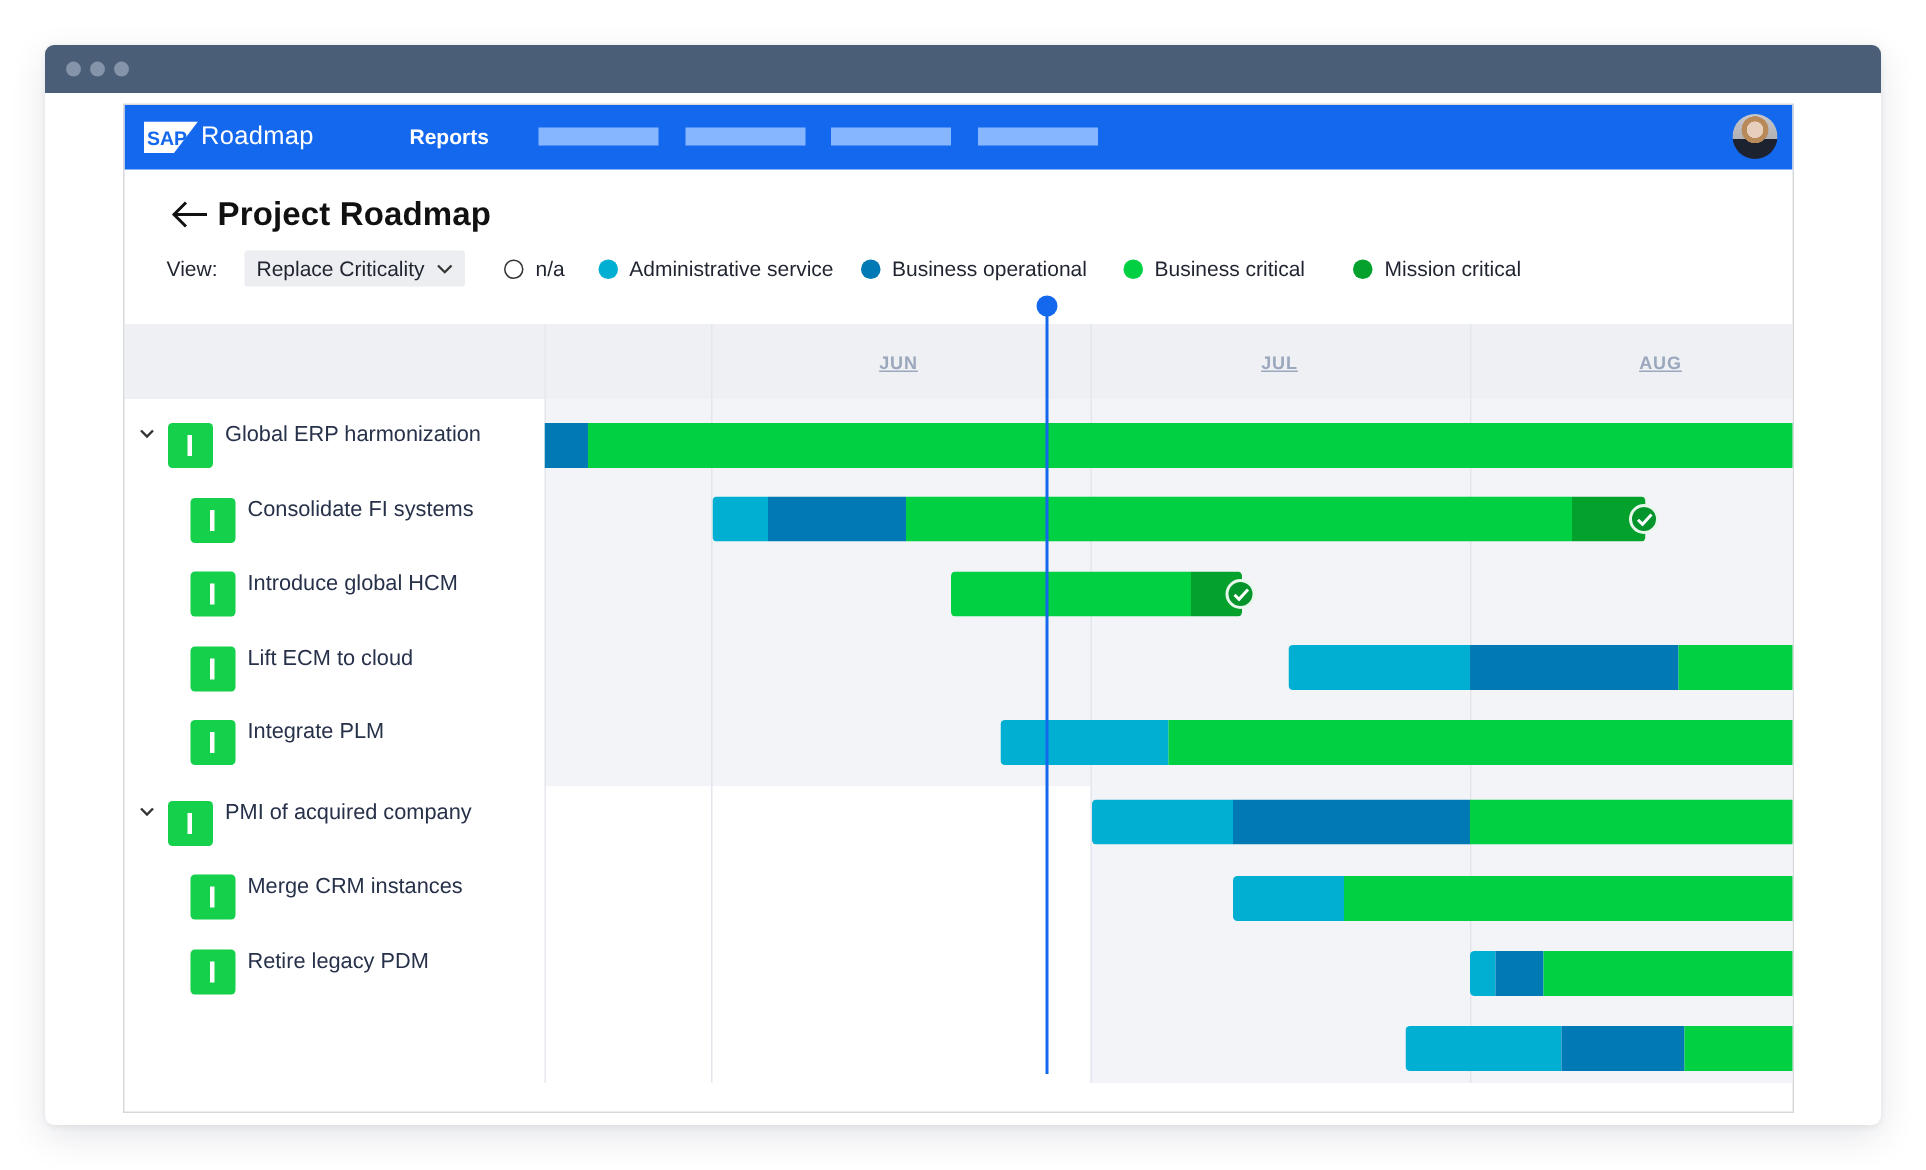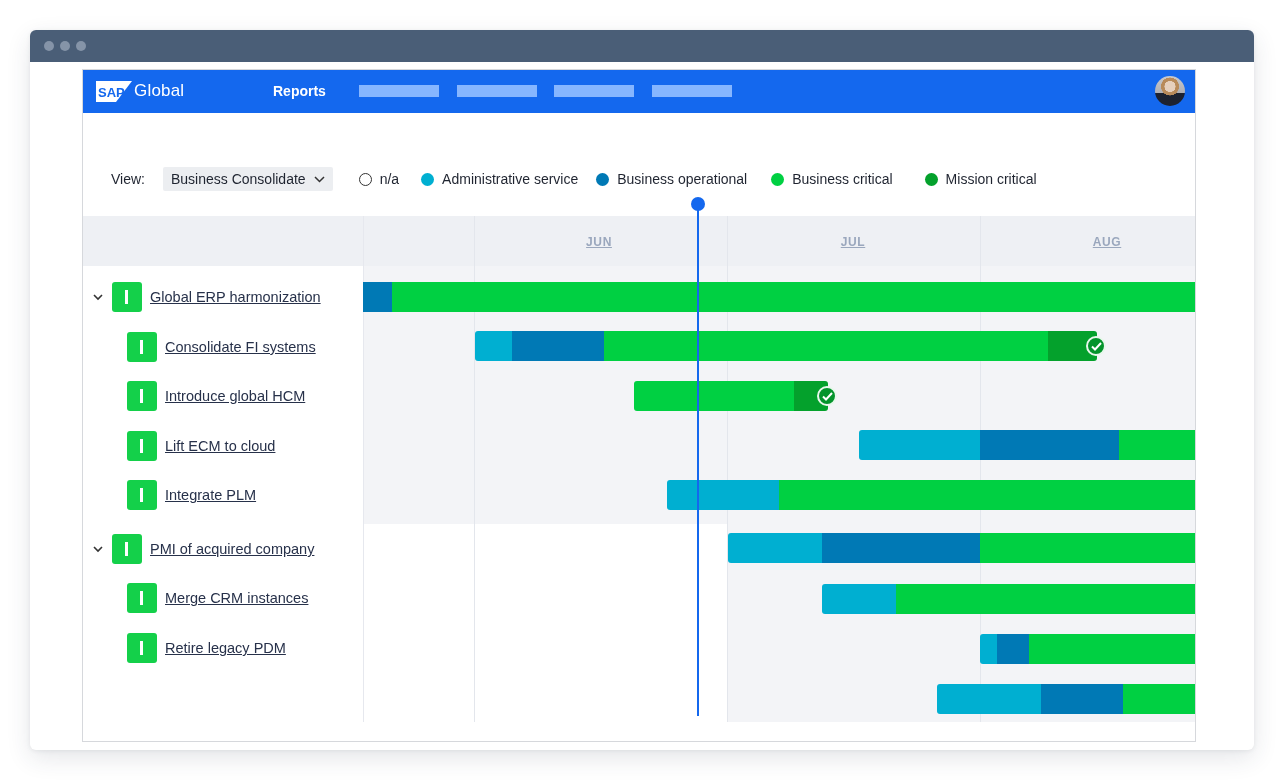--- a/index.html
+++ b/index.html
@@ -87,21 +87,21 @@
     position: absolute; background: #f3f4f7;
   }
   .gridline {
     position: absolute; width: 1px; background: #e3e6ec;
   }
   .left-col-sep {
     position: absolute; left: 280px; top: 0; width: 1px; height: 506px; background: #e6e8ee;
   }
 
   .row-label {
-    position: absolute; display: flex; align-items: center; height: 30px; font-size: 14.5px; color: #27314a; text-decoration: underline;
+    position: absolute; display: flex; height: 30px; font-size: 14.5px; color: #27314a;
   }
   .chevron { width: 14px; height: 14px; margin-right: 7px; cursor: pointer; }
   .fs-icon {
     width: 30px; height: 30px; border-radius: 3px; background: #14d04a; position: relative; margin-right: 8px;
   }
   .fs-icon::after {
     content: ""; position: absolute; left: 13px; top: 8px; width: 3px; height: 14px; background: #ffffff;
   }
 
   .bar {
@@ -131,35 +131,42 @@
   </div>
 
   <div class="app">
 
     <div class="nav">
       <div class="logo">
         <svg class="sap-logo" viewBox="0 0 36 21">
           <polygon points="0,0 36,0 20,21 0,21" fill="#ffffff"></polygon>
           <text x="2" y="15.5" font-family="Liberation Sans, sans-serif" font-weight="bold" font-size="13" fill="#1468ee">SAP</text>
         </svg>
-        <span class="leanix-text">Global</span>
+        <span class="leanix-text">Roadmap</span>
       </div>
       <span class="nav-reports">Reports</span>
       <span class="nav-placeholder" style="left:276px"></span>
       <span class="nav-placeholder" style="left:374px"></span>
       <span class="nav-placeholder" style="left:471px"></span>
       <span class="nav-placeholder" style="left:569px"></span>
       <div class="avatar"></div>
     </div>
 
+    <div class="title-row">
+      <svg class="back-arrow" viewBox="0 0 26 20">
+        <line x1="3" y1="10" x2="25" y2="10" stroke="#111" stroke-width="2"></line>
+        <polyline points="11,2 3,10 11,18" fill="none" stroke="#111" stroke-width="2"></polyline>
+      </svg>
+      <span class="page-title">Project Roadmap</span>
+    </div>
 
     <div class="view-row">
       <span class="view-label">View:</span>
       <div class="view-select">
-        <span class="view-select-text">Business Consolidate</span>
+        <span class="view-select-text">Replace Criticality</span>
         <svg width="11" height="7" viewBox="0 0 11 7">
           <polyline points="1,1 5.5,5.5 10,1" fill="none" stroke="#333" stroke-width="1.5"></polyline>
         </svg>
       </div>
       <div class="legend-item">
         <span class="legend-dot empty"></span>
         <span>n/a</span>
       </div>
       <div class="legend-item" style="margin-left:4px">
         <span class="legend-dot" style="background:#00afd1"></span>

